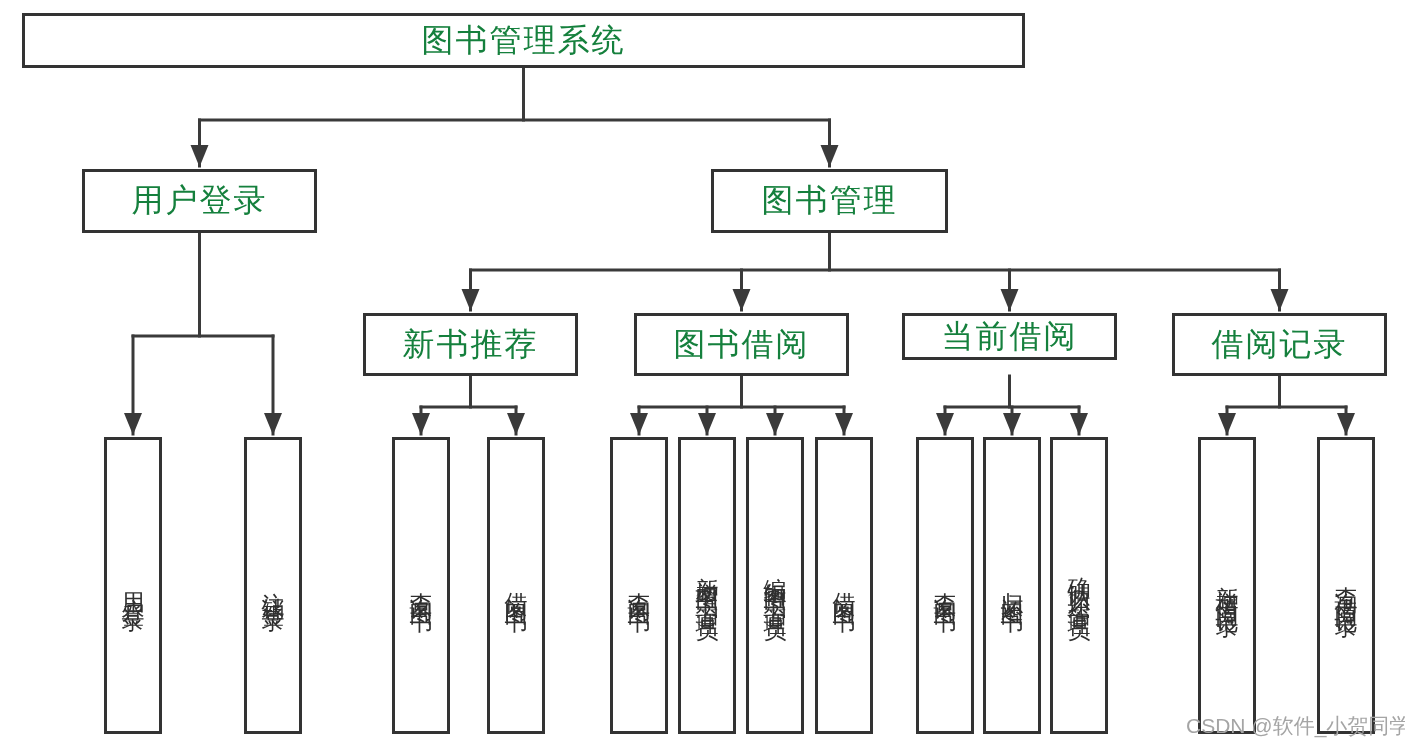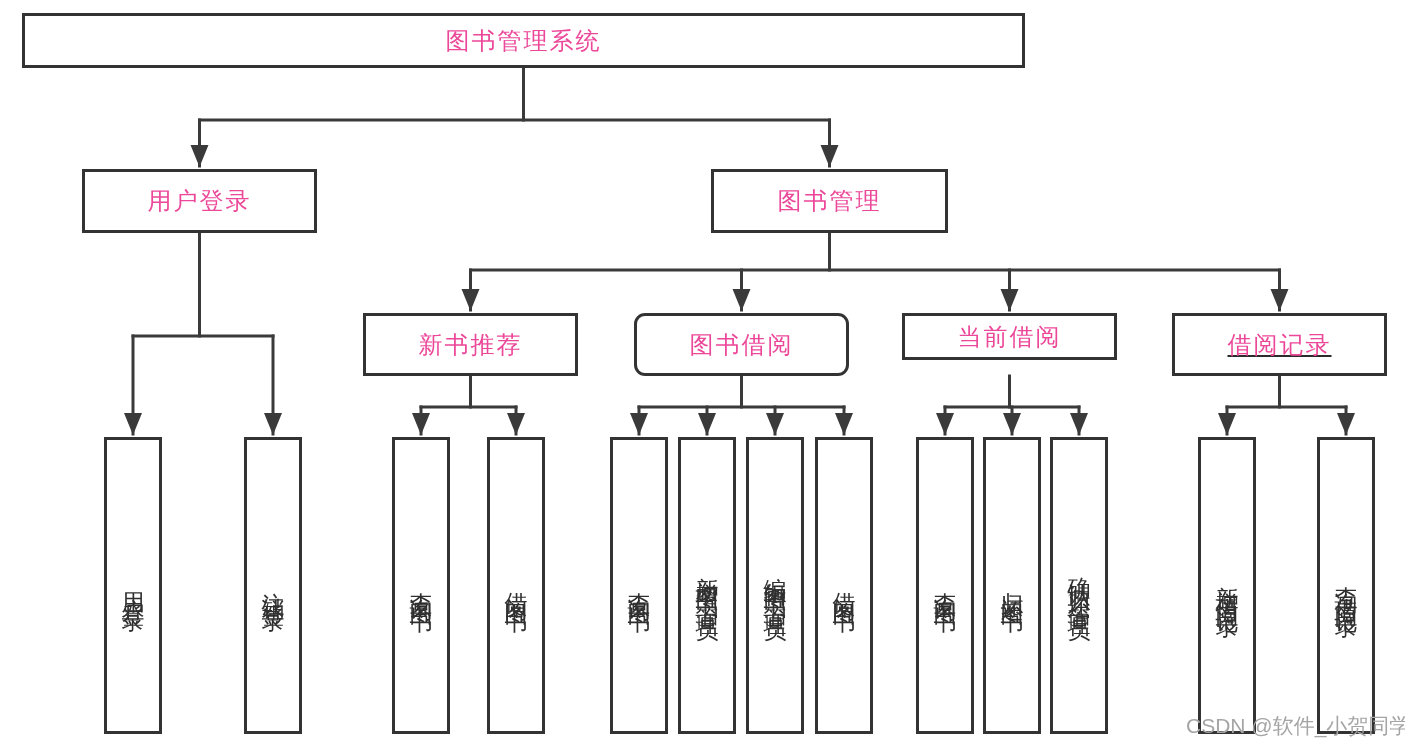--- a/index.html
+++ b/index.html
@@ -28,23 +28,23 @@
     box-sizing: border-box;
     background: #ffffff;
     border: 3px solid #333333;
     display: flex;
     align-items: center;
     justify-content: center;
     z-index: 2;
     color: #2b2b2b;
   }
   .h-label {
-    font-size: 24px;
+    font-size: 32px;
     letter-spacing: 2px;
-    color: #ec4899;
+    color: #15803d;
     white-space: nowrap;
   }
   .v-label {
     writing-mode: vertical-rl;
     text-orientation: mixed;
     font-size: 23px;
     letter-spacing: 6px;
     line-height: 1;
     color: #2f2f2f;
     white-space: nowrap;
@@ -121,27 +121,27 @@
   <div class="box" style="left:82px; top:169px; width:235px; height:64px;">
     <span class="h-label">用户登录</span>
   </div>
   <div class="box" style="left:711px; top:169px; width:237px; height:64px;">
     <span class="h-label">图书管理</span>
   </div>
 
   <div class="box" style="left:363px; top:313px; width:215px; height:63px;">
     <span class="h-label">新书推荐</span>
   </div>
-  <div class="box" style="left:634px; top:313px; width:215px; height:63px;border-radius:11px;">
+  <div class="box" style="left:634px; top:313px; width:215px; height:63px;">
     <span class="h-label">图书借阅</span>
   </div>
   <div class="box" style="left:902px; top:313px; width:215px; height:47px;">
     <span class="h-label">当前借阅</span>
   </div>
-  <div class="box" style="left:1172px; top:313px; width:215px; height:63px;text-decoration:underline;">
+  <div class="box" style="left:1172px; top:313px; width:215px; height:63px;">
     <span class="h-label">借阅记录</span>
   </div>
 
   <div class="box" style="left:104px; top:437px; width:58px; height:297px;">
     <span class="v-label">用户登录</span>
   </div>
   <div class="box" style="left:244px; top:437px; width:58px; height:297px;">
     <span class="v-label">注销登录</span>
   </div>
 

